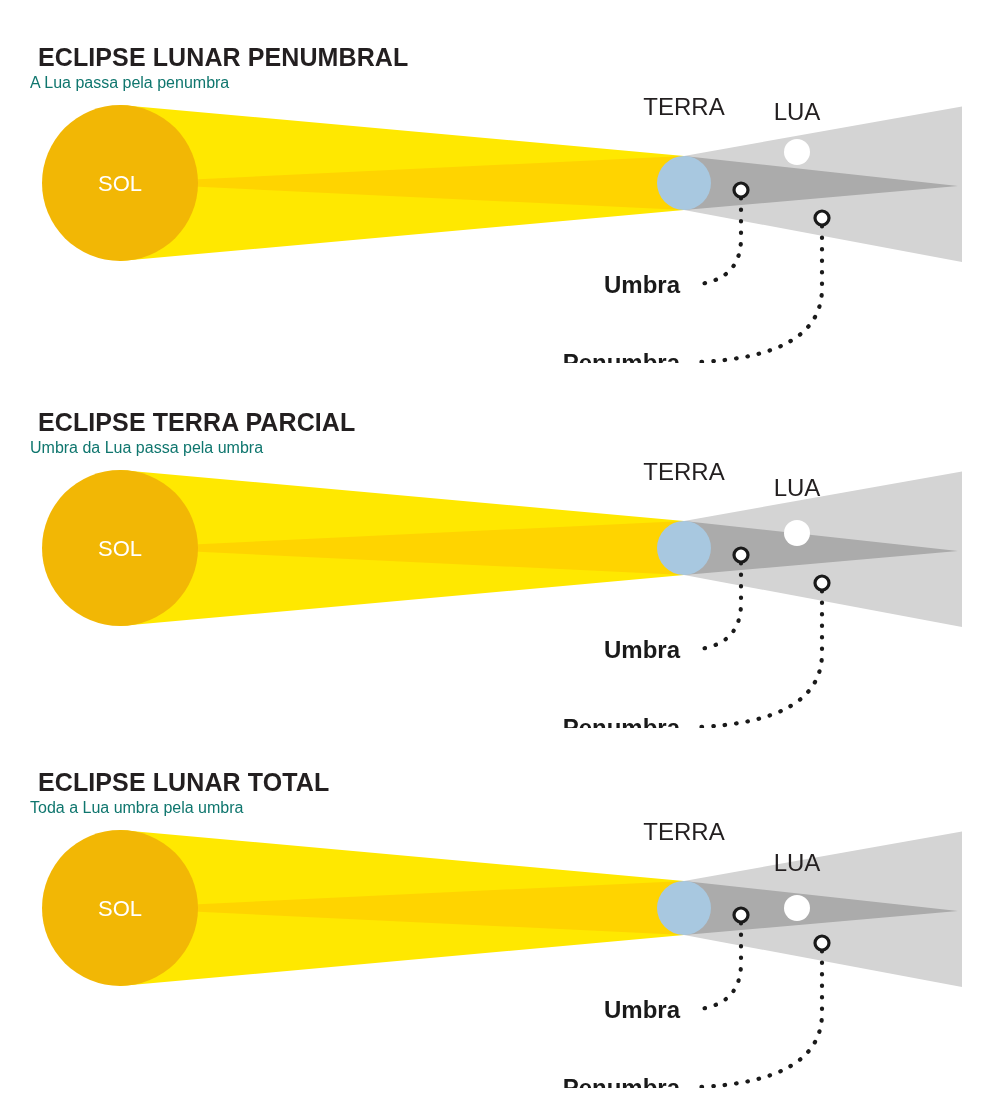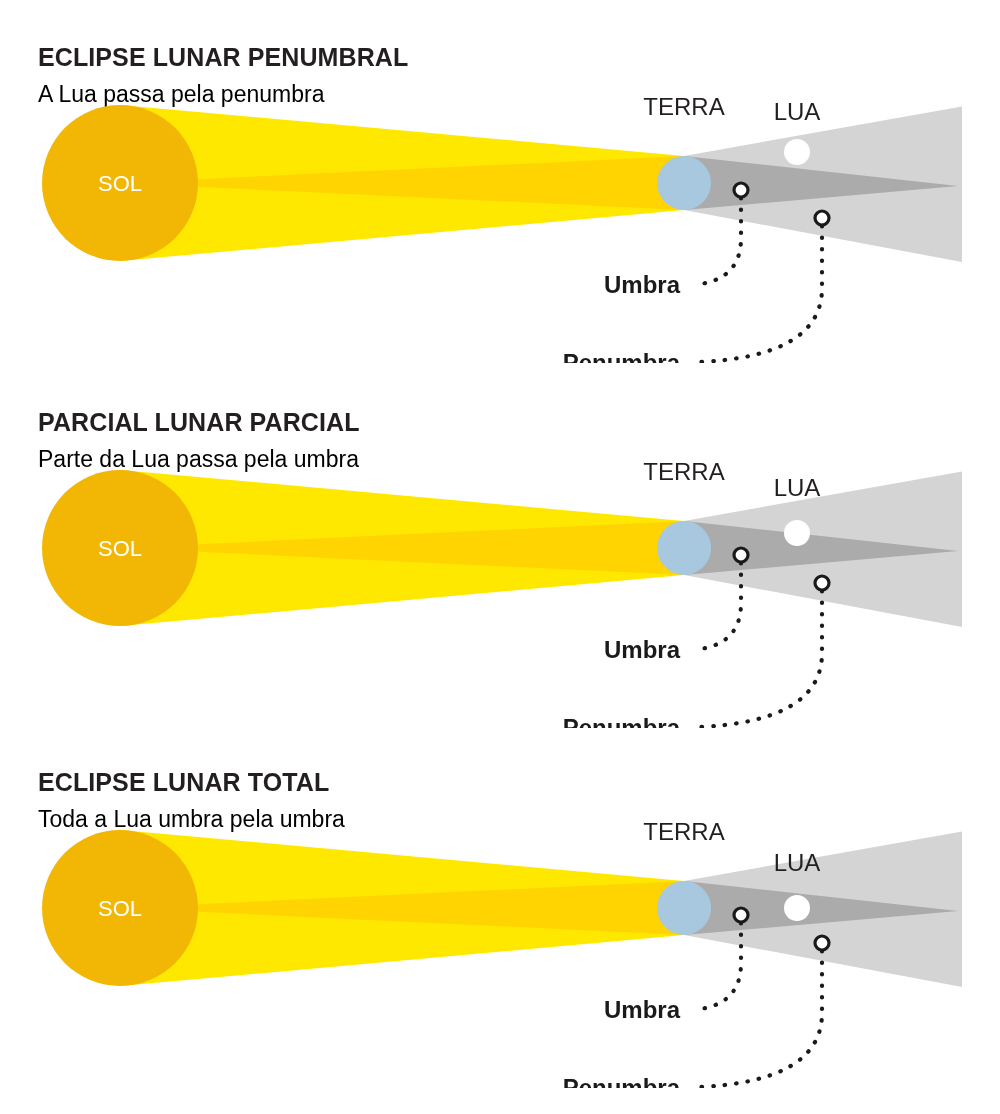--- a/index.html
+++ b/index.html
@@ -33,25 +33,25 @@
     left: 38px;
     top: 22px;
     font-size: 25px;
     font-weight: bold;
     letter-spacing: 0.1px;
     color: #231f20;
     white-space: nowrap;
   }
   .panel-subheading {
     position: absolute;
-    left: 38px;
+    left: 30px;
     top: 58px;
-    font-size: 23px;
+    font-size: 16px;
     font-weight: normal;
-    color: #000000;
+    color: #0f766e;
     white-space: nowrap;
   }
   .panel-figure {
     position: absolute;
     left: 0;
     top: 88px;
     width: 1000px;
     height: 275px;
     display: block;
   }
@@ -111,22 +111,22 @@
       <path d="M741,110 L741,150 Q741,190 700,196" fill="none" stroke="#1a1a1a" stroke-width="4.2" stroke-linecap="round" stroke-dasharray="0.5 11"></path>
       <text class="callout-label" x="680" y="205" text-anchor="end">Umbra</text>
 
       <circle cx="822" cy="130" r="7" fill="#ffffff" stroke="#1a1a1a" stroke-width="3.2"></circle>
       <path d="M822,138 L822,200 Q822,268 700,274" fill="none" stroke="#1a1a1a" stroke-width="4.2" stroke-linecap="round" stroke-dasharray="0.5 11"></path>
       <text class="callout-label" x="680" y="283" text-anchor="end">Penumbra</text>
     </svg>
   </section>
 
   <section class="panel" id="panel-1">
-    <h2 class="panel-heading">PARCIAL LUNAR PARCIAL</h2>
-    <p class="panel-subheading">Parte da Lua passa pela umbra</p>
+    <h2 class="panel-heading">ECLIPSE TERRA PARCIAL</h2>
+    <p class="panel-subheading">Umbra da Lua passa pela umbra</p>
 
     <svg class="panel-figure" viewBox="0 0 1000 275">
       <defs>
         <clipPath id="clip1">
             <rect x="0" y="0" width="962" height="275"></rect>
           </clipPath>
       </defs>
 
       <g clip-path="url(#clip1)">
         <polygon points="684,68 684,122 1010,183 1010,10" fill="#D4D4D4"></polygon>

